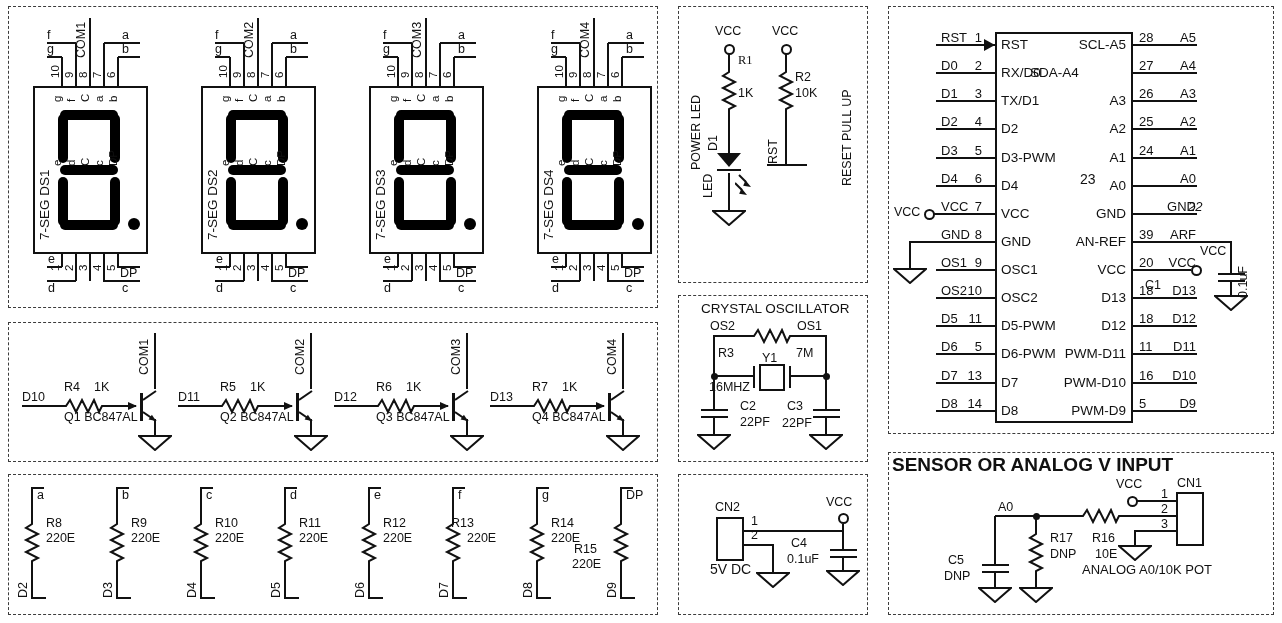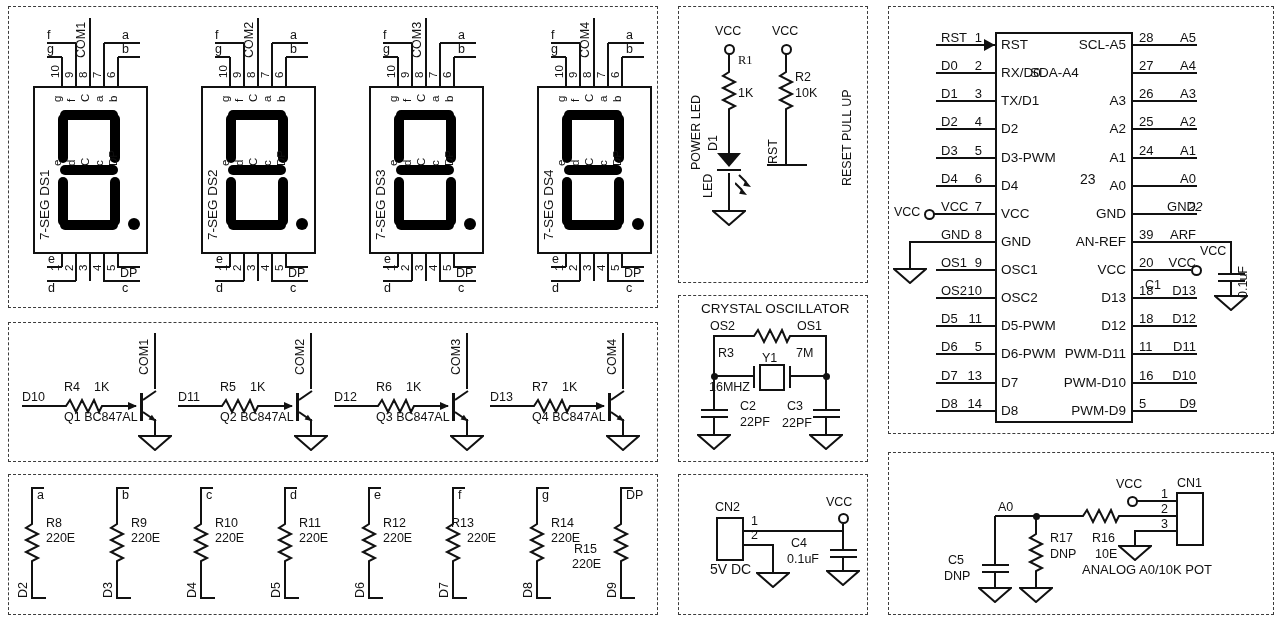--- a/index.html
+++ b/index.html
@@ -30,20 +30,21 @@
   <div class="sec" style="left:888px;top:6px;width:386px;height:428px"></div>
   <div class="sec" style="left:888px;top:452px;width:386px;height:163px"></div>
 
   <div class="lb" style="left:1048px;top:105px;font-size:14px">U1</div>
   <div class="vt" style="left:1044px;top:163px;height:114px;width:26px;font-size:21.5px;line-height:26px;font-weight:bold">ATMEGA328</div>
   <div class="lb" style="left:701px;top:302px;font-size:13.5px">CRYSTAL OSCILLATOR</div>
   <div class="vt" style="left:690px;top:88px;height:82px">POWER LED</div>
   <div class="vt" style="left:841px;top:78px;height:108px">RESET PULL UP</div>
   <div class="lb" style="left:715px;top:501px">CN2</div>
   <div class="lb" style="left:710px;top:562px;font-size:14px">5V DC</div>
+  <div class="lb" style="left:892px;top:455px;font-size:19px;font-weight:bold">SENSOR OR ANALOG V INPUT</div>
   <div class="lb" style="left:1082px;top:563px;font-size:13px">ANALOG A0/10K POT</div>
   <div class="lb" style="left:1177px;top:477px">CN1</div>
 <div class="rect" style="left: 33px; top: 86px; width: 115px; height: 168px;"></div>
     <div class="seg" style="left: 60px; top: 110px; width: 58px; height: 10px;"></div>
     <div class="seg" style="left: 60px; top: 165px; width: 58px; height: 10px;"></div>
     <div class="seg" style="left: 60px; top: 220px; width: 58px; height: 10px;"></div>
     <div class="seg" style="left: 58px; top: 114px; width: 10px; height: 49px;"></div>
     <div class="seg" style="left: 110px; top: 114px; width: 10px; height: 49px;"></div>
     <div class="seg" style="left: 58px; top: 177px; width: 10px; height: 49px;"></div>
     <div class="seg" style="left: 110px; top: 177px; width: 10px; height: 49px;"></div>

